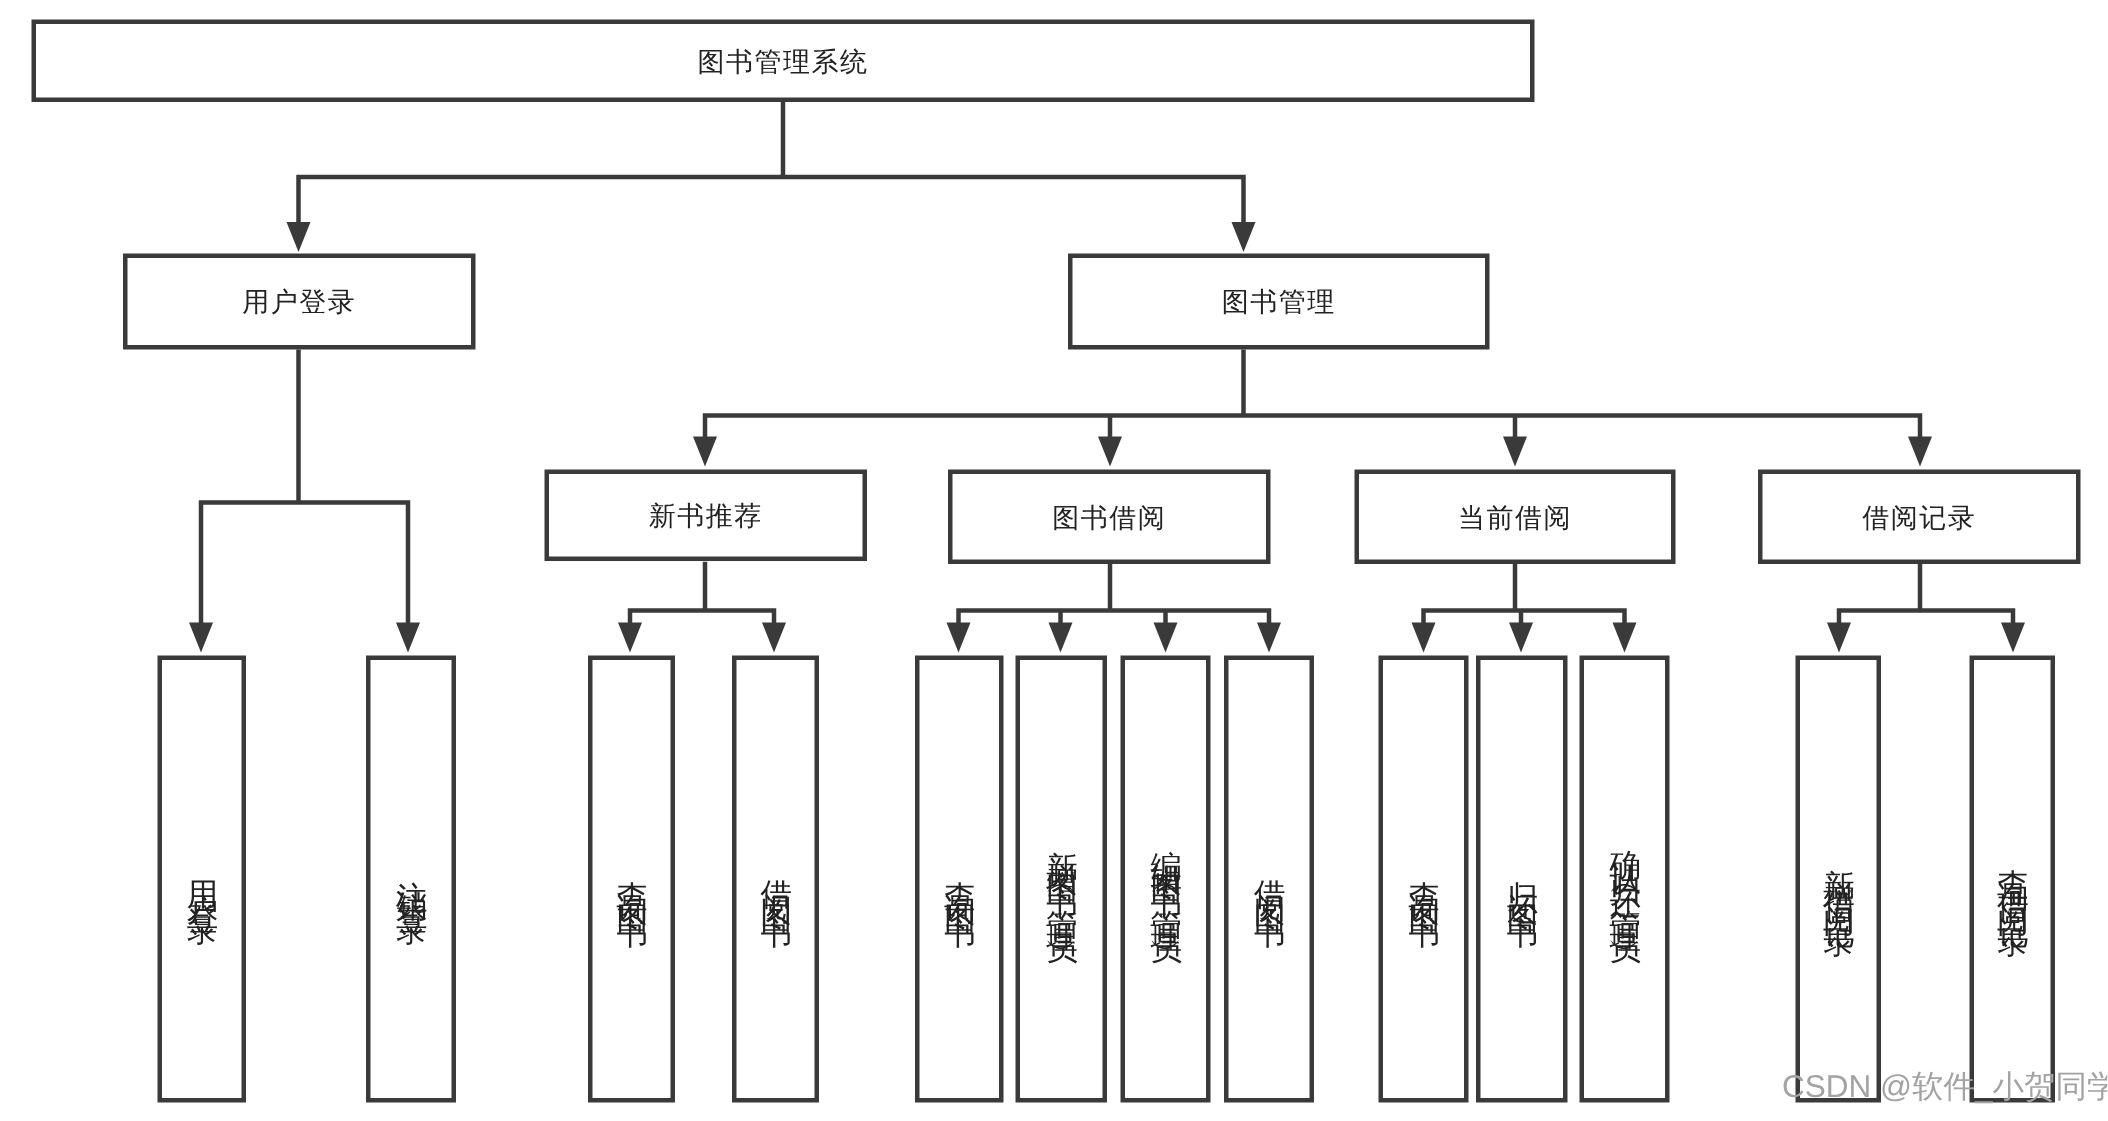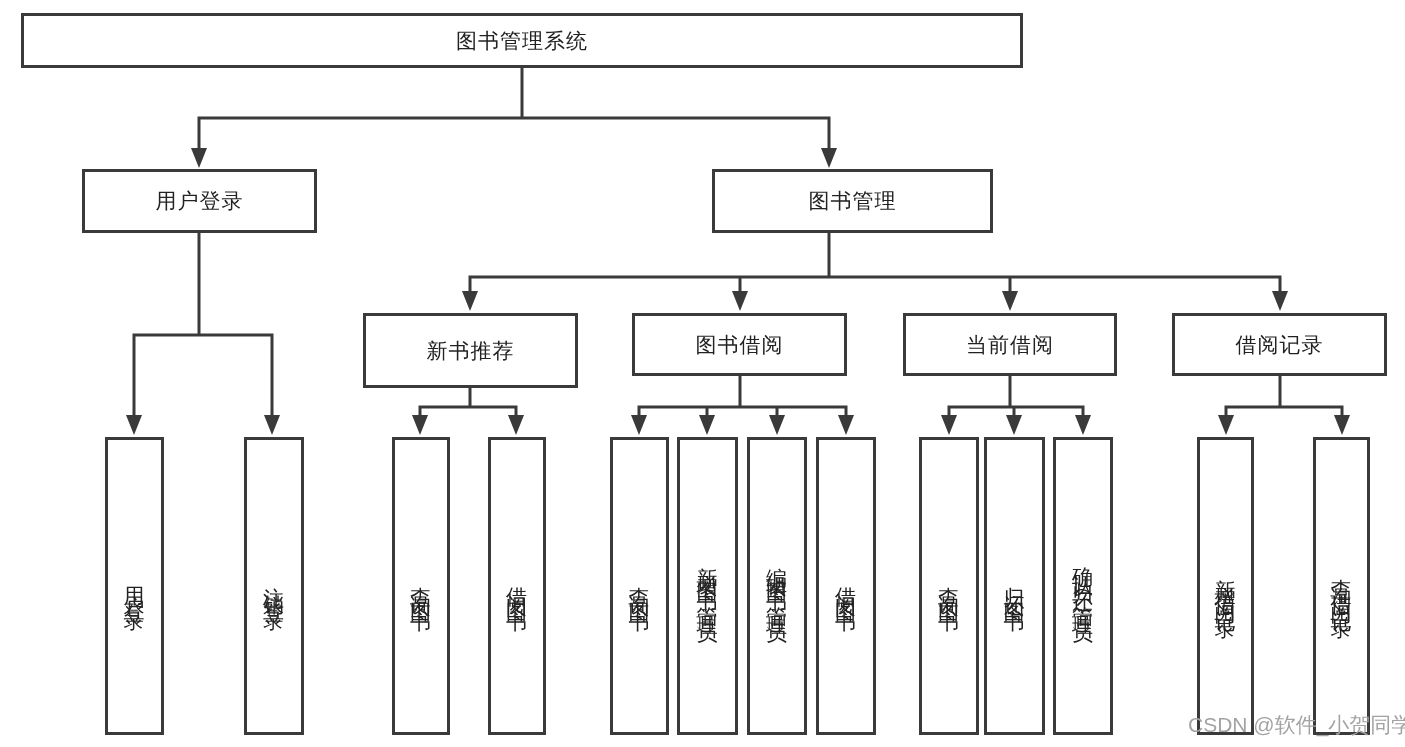--- a/index.html
+++ b/index.html
@@ -19,21 +19,21 @@
   .node {
     position: absolute;
     box-sizing: border-box;
     border: 3px solid #3a3a3a;
     background: #ffffff;
     display: flex;
     align-items: center;
     justify-content: center;
     color: #222222;
   }
-  .hnode { font-size: 21px; letter-spacing: 1px; white-space: nowrap; }
+  .hnode { font-size: 18px; letter-spacing: 1px; white-space: nowrap; }
   .vnode span {
     writing-mode: vertical-rl;
     text-orientation: mixed;
     font-size: 21px;
     letter-spacing: 8px;
     line-height: 1.1;
     white-space: nowrap;
   }
   .watermark {
     position: absolute;
@@ -95,21 +95,21 @@
     <span>图书管理系统</span>
   </div>
 
   <div class="node hnode" style="left:82px; top:169px; width:235px; height:64px;">
     <span>用户登录</span>
   </div>
   <div class="node hnode" style="left:712px; top:169px; width:281px; height:64px;">
     <span>图书管理</span>
   </div>
 
-  <div class="node hnode" style="left:363px; top:313px; width:215px; height:75px;">
+  <div class="node hnode" style="left:363px; top:313px; width:215px; height:61px;">
     <span>新书推荐</span>
   </div>
   <div class="node hnode" style="left:632px; top:313px; width:215px; height:63px;">
     <span>图书借阅</span>
   </div>
   <div class="node hnode" style="left:903px; top:313px; width:214px; height:63px;">
     <span>当前借阅</span>
   </div>
   <div class="node hnode" style="left:1172px; top:313px; width:215px; height:63px;">
     <span>借阅记录</span>

